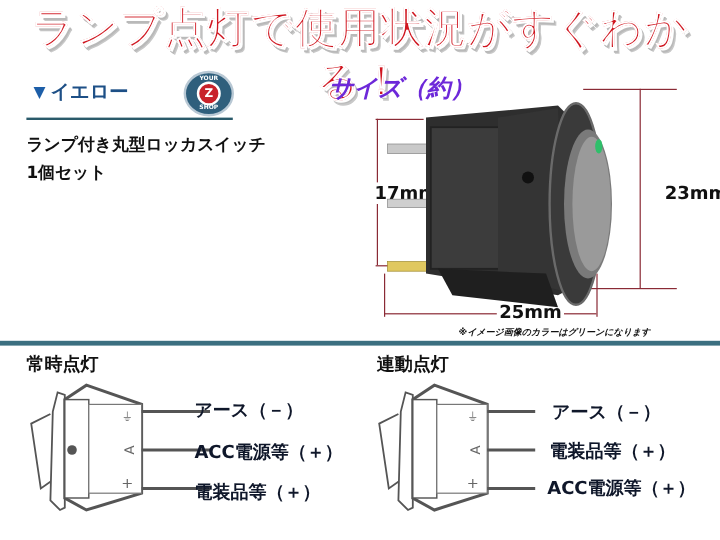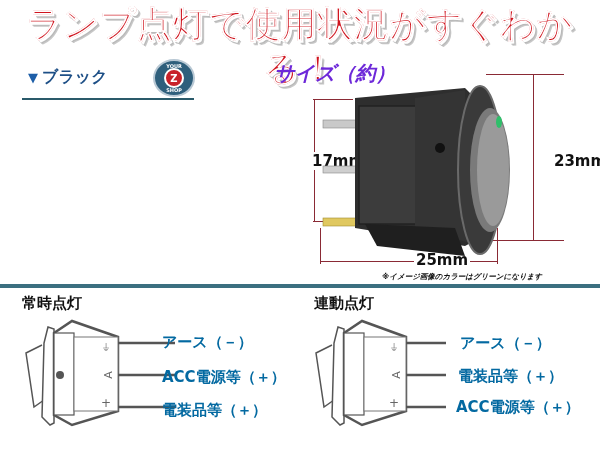--- a/index.html
+++ b/index.html
@@ -48,40 +48,42 @@
 
     .photo { position: absolute; left: 315px; top: 78px; width: 215px; height: 180px; }
 
     .note { position: absolute; left: 382px; top: 272px; font-size: 7.5px; font-style: italic; color: #111; font-weight: bold; }
 
     .divider { position: absolute; left: 0; top: 284px; width: 600px; height: 4px; background: #3b6f80; }
 
     .mode-title { position: absolute; font-weight: bold; font-size: 15px; color: #111; text-align: center; }
 
     .diagram { position: absolute; }
-    .term-label { position: absolute; font-weight: bold; font-size: 15px; color: #0369a1; white-space: nowrap; }
+    .term-label { position: absolute; font-weight: bold; font-size: 15px; color: #0f172a; white-space: nowrap; }
   </style>
 </head>
 <body>
 
 <div class="headline">ランプ点灯で使用状況がすぐわかる！</div>
 
 <div class="set-header">
   <span class="tri">▼</span>
-  <span>ブラック</span>
+  <span>イエロー</span>
 </div>
 <div class="set-underline"></div>
 
 <div class="badge">
   <span class="top">YOUR</span>
   <span class="inner">Z</span>
   <span class="bot">SHOP</span>
 </div>
 
 <ul class="specs">
+  <li>ランプ付き丸型ロッカスイッチ</li>
+  <li>1個セット</li>
 </ul>
 
 <div class="size-title">サイズ（約）</div>
 
 <div class="dim-line" style="left:313px; top:99px; width:40px; height:1px;"></div>
 <div class="dim-line" style="left:313px; top:221px; width:40px; height:1px;"></div>
 <div class="dim-line" style="left:314px; top:99px; width:1px; height:122px;"></div>
 <div class="dim-label" style="left:270px; top:152px;">17mm</div>
 
 <div class="dim-line" style="left:486px; top:74px; width:78px; height:1px;"></div>

